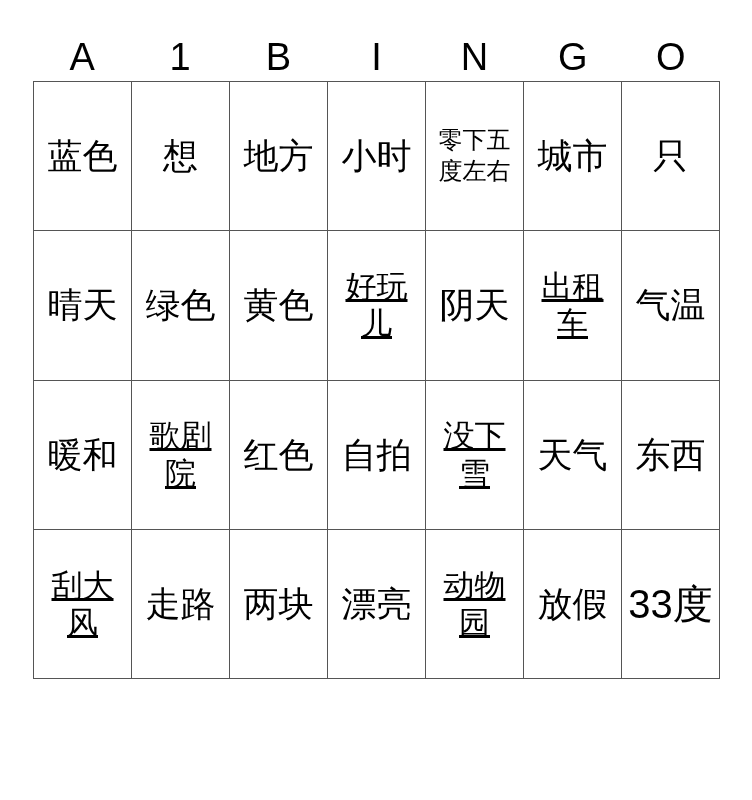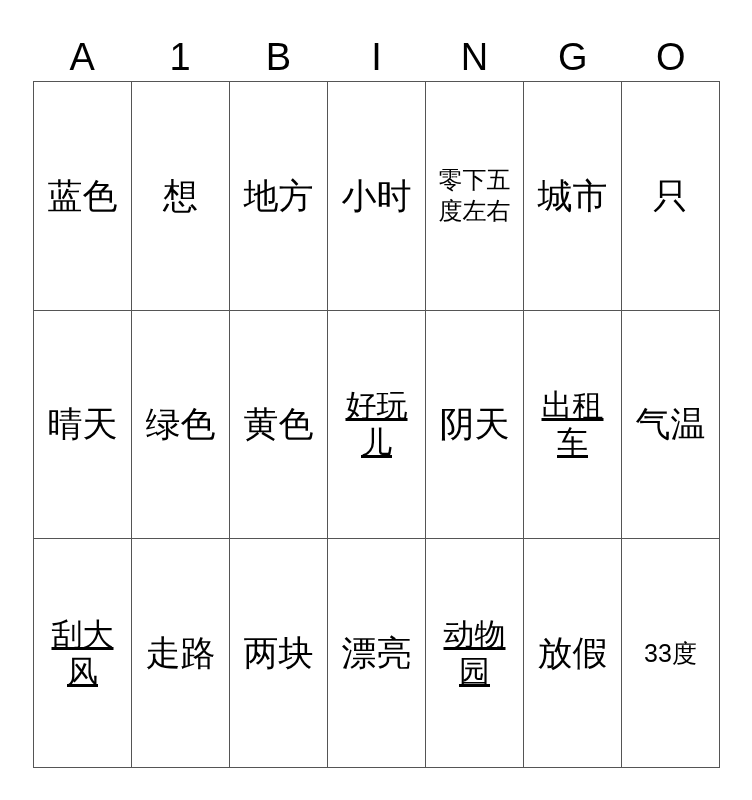--- a/index.html
+++ b/index.html
@@ -1,26 +1,26 @@
 <!DOCTYPE html>
 <html><head>
   <meta charset="utf-8">
   <style>
     html, body { margin: 0; padding: 0; background: #ffffff; }
     body { width: 752px; height: 800px; position: relative; font-family: "DejaVu Sans", "Liberation Sans", sans-serif; color: #000; }
     .header { position: absolute; left: 33px; top: 34px; width: 687px; height: 46px; display: flex; }
     .header .hcell { width: 98.14px; text-align: center; font-family: "Liberation Sans", sans-serif; font-size: 38px; line-height: 46px; }
-    .grid { position: absolute; left: 33px; top: 81px; width: 687px; height: 687px; border-collapse: collapse; table-layout: fixed; }
+    .grid { position: absolute; left: 33px; top: 81px; width: 687px; height: 598px; border-collapse: collapse; table-layout: fixed; }
     .grid td { border: 1.5px solid #555; width: 98px; height: 96.5px; text-align: center; vertical-align: middle; padding: 0 2px; box-sizing: border-box; overflow: hidden; }
     .grid td span { display: block; line-height: 1.15; word-break: break-all; }
     .s2 { font-size: 35px; }
     .s1 { font-size: 35px; }
     .s3 { font-size: 31px; line-height: 1.2 !important; text-decoration: underline; }
     .s6 { font-size: 24px; line-height: 1.3 !important; }
-    .num { font-family: "Liberation Sans", sans-serif; font-size: 25px; text-align: center; }
+    .num { font-family: "Liberation Sans", sans-serif; font-size: 40px; text-align: center; }
   </style>
 </head>
 <body>
 
 <div class="header">
   <div class="hcell">A</div>
   <div class="hcell">1</div>
   <div class="hcell">B</div>
   <div class="hcell">I</div>
   <div class="hcell">N</div>
@@ -71,20 +71,43 @@
         </td>
         <td>
           <span class="s3">出租<br>车</span>
         </td>
         <td>
           <span class="s2">气温</span>
         </td>
       </tr>
       <tr>
         <td>
+          <span class="s2">暖和</span>
+        </td>
+        <td>
+          <span class="s3">歌剧<br>院</span>
+        </td>
+        <td>
+          <span class="s2">红色</span>
+        </td>
+        <td>
+          <span class="s2">自拍</span>
+        </td>
+        <td>
+          <span class="s3">没下<br>雪</span>
+        </td>
+        <td>
+          <span class="s2">天气</span>
+        </td>
+        <td>
+          <span class="s2">东西</span>
+        </td>
+      </tr>
+      <tr>
+        <td>
           <span class="s3">刮大<br>风</span>
         </td>
         <td>
           <span class="s2">走路</span>
         </td>
         <td>
           <span class="s2">两块</span>
         </td>
         <td>
           <span class="s2">漂亮</span>

